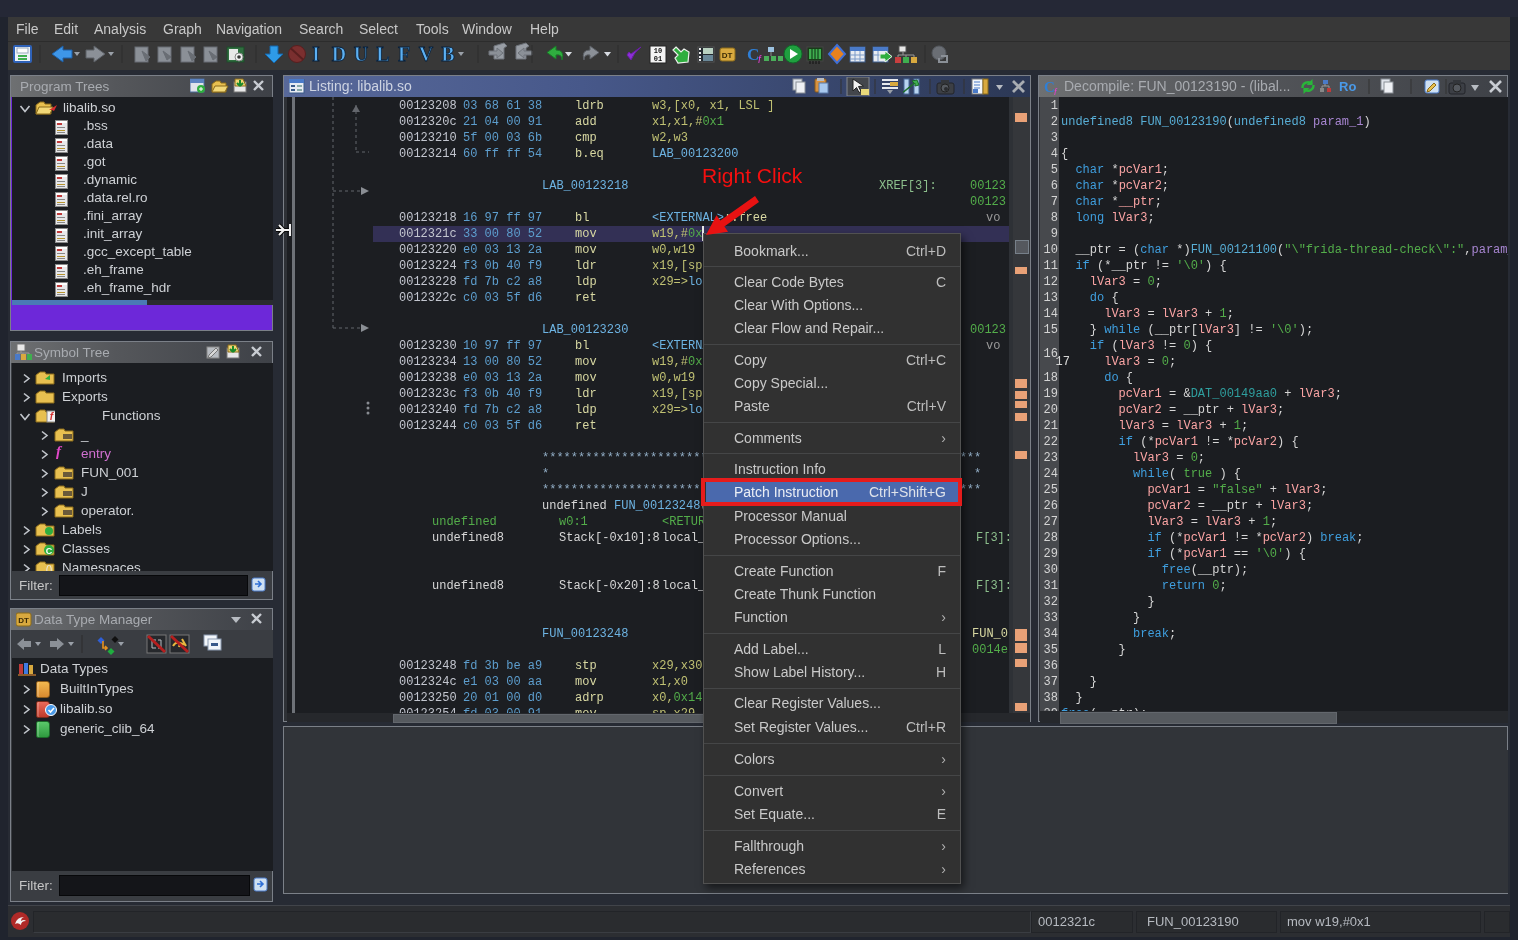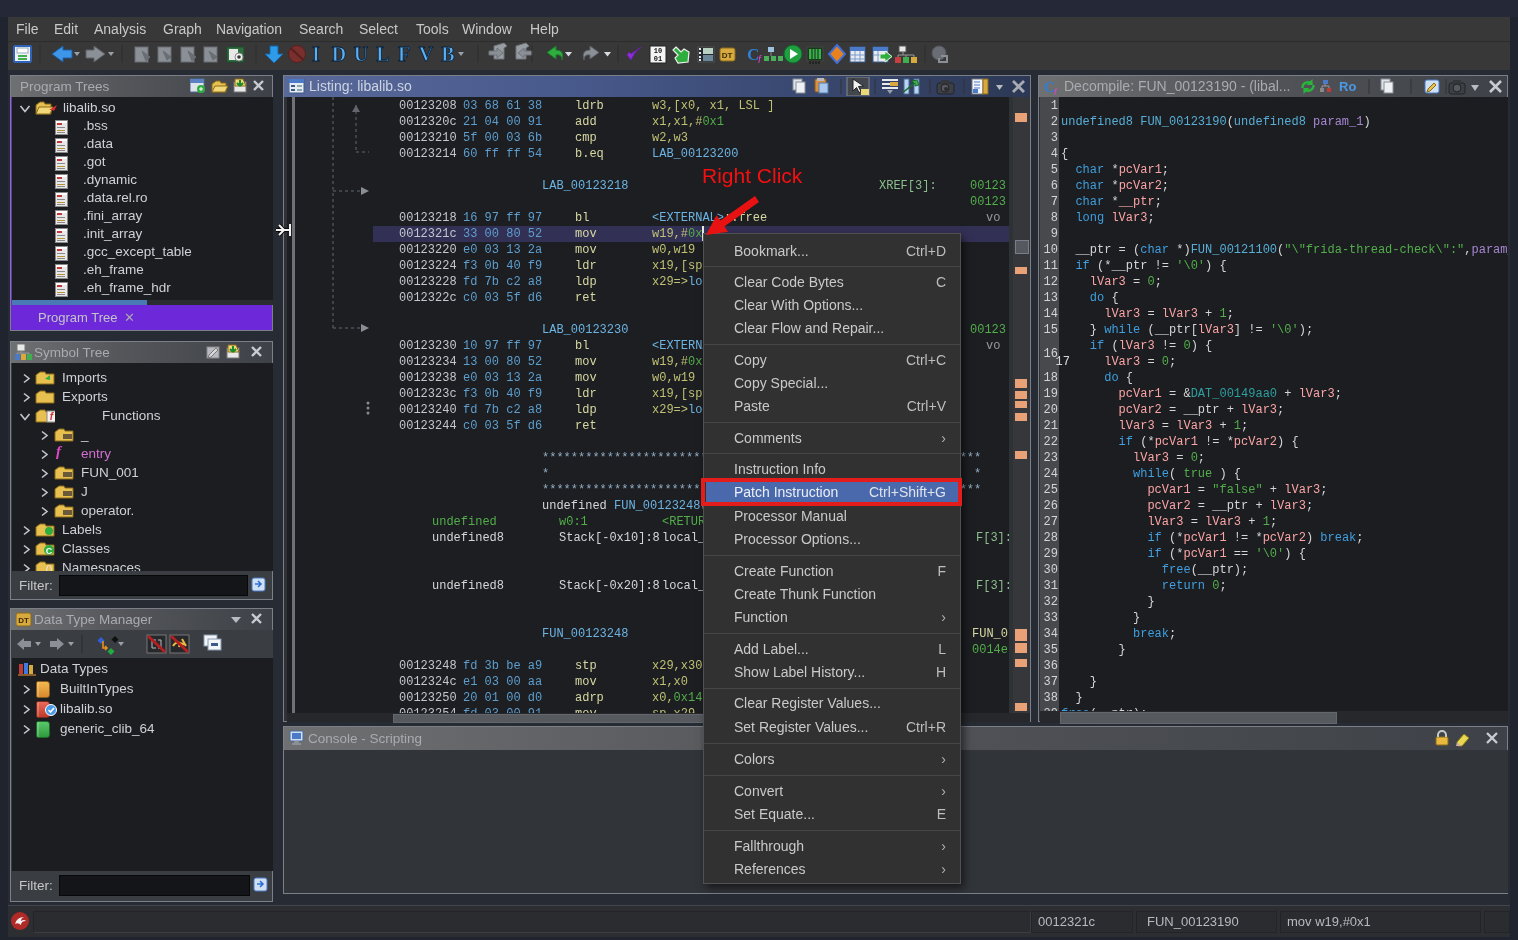--- a/index.html
+++ b/index.html
@@ -269,24 +269,20 @@
           <span class="abs" style="left:71px;">.eh_frame</span>
         </div>
 <div class="trow" style="left:0;top:182px;">
           <span class="pgi" style="left:43px;"></span>
           <span class="abs" style="left:71px;">.eh_frame_hdr</span>
         </div>
 </div>
 </div>
 <div class="abs" style="left:1px;top:224px;width:261px;height:5px;background:#2a2c30;">
       <div class="abs" style="left:0;top:0;width:135px;height:5px;background:#4a7ab5;"></div>
-    </div>
-<div class="abs" style="left:0;top:229px;width:261px;height:25px;font-size:13px;color:#c2c5ca;">
-      <span class="abs" style="left:27px;top:5px;">Program Tree</span>
-      <span class="abs" style="left:113px;top:5px;color:#aaa;">✕</span>
     </div>
 </div>
 <div class="panel" id="symtree" style="left:10px;top:341px;width:263px;height:259px;background:#3a3d42;">
 <div class="tbar">
       <svg class="abs" style="left:4px;top:2px;" width="18" height="17">
         <rect x="2" y="0" width="8" height="7" fill="#e8e8e8" stroke="#777"></rect>
         <rect x="0" y="10" width="5" height="6" fill="#4a7ac8"></rect>
         <rect x="6" y="10" width="5" height="6" fill="#d8a93f"></rect>
         <rect x="12" y="10" width="5" height="6" fill="#3fae4f"></rect>
         <path d="M6 7 v2 M2 9 h12 M2 9 v1 M8 9 v1 M14 9 v1" stroke="#999" fill="none"></path>
@@ -754,40 +750,20 @@
 <div class="r" style="left:0;top:593px;width:18px;text-align:right;color:#d4d4d4;">38</div>
 <div class="r" style="left:21px;top:593px;">  }</div>
 <div class="r" style="left:0;top:609px;width:18px;text-align:right;color:#d4d4d4;">39</div>
 <div class="r" style="left:21px;top:609px;"><span class="kw">free</span>(__ptr);</div>
 </div>
 <div class="abs" style="left:1px;top:635px;width:468px;height:12px;background:#26282c;">
 <div class="abs" style="left:20px;top:1px;width:275px;height:10px;background:#565a5f;border:1px solid #63676d;"></div>
 </div>
 </div>
 <div class="panel" id="console" style="left:283px;top:726px;width:1225px;height:168px;background:#313439;">
-<div class="tbar" style="height:23px;line-height:23px;">
-      <svg class="abs" style="left:5px;top:3px;" width="16" height="16">
-        <rect x="1" y="1" width="13" height="10" rx="1" fill="#cfe0f2" stroke="#4a6a9a"></rect>
-        <rect x="3" y="3" width="9" height="6" fill="#4a7ac8"></rect>
-        <rect x="5" y="11" width="5" height="2" fill="#8a8f96"></rect>
-        <rect x="3" y="13" width="9" height="2" fill="#8a8f96"></rect>
-      </svg>
-      <span class="ttl" style="left:24px;">Console - Scripting</span>
-<svg class="abs" style="right:4px;top:2px;" width="68" height="18">
-<g>
-          <rect x="1" y="8" width="12" height="8" rx="1" fill="#e8b83f" stroke="#8a6a1a"></rect>
-          <path d="M3 8 v-2 a4 4 0 0 1 8 0 v2" fill="none" stroke="#c8c8c8" stroke-width="2"></path>
-        </g>
-<g>
-          <path d="M22 13 l7 -8 l5 4 l-7 8 l-4 0 Z" fill="#e8d84f" stroke="#8a7a1a"></path>
-          <path d="M22 13 l4 4 l-5 0 Z" fill="#caa"></path>
-        </g>
-<path d="M52 4 l10 10 M62 4 l-10 10" stroke="#c8ccd2" stroke-width="2.4"></path>
-</svg>
-</div>
 <div class="abs" style="left:1px;top:23px;width:1223px;height:143px;background:#313439;"></div>
 </div>
 
 <div class="abs" id="ctxmenu" style="left:703px;top:233px;width:258px;height:651px;background:#313131;border:1px solid #515151;box-sizing:border-box;box-shadow:3px 4px 8px rgba(0,0,0,.55);z-index:40;">
     <div class="mi" style="top:6px;">Bookmark...</div>
 <div class="ms" style="top:6px;">Ctrl+D</div>
 <div class="mi" style="top:37px;">Clear Code Bytes</div>
 <div class="ms" style="top:37px;">C</div>
 <div class="mi" style="top:60px;">Clear With Options...</div>
 <div class="mi" style="top:83px;">Clear Flow and Repair...</div>

